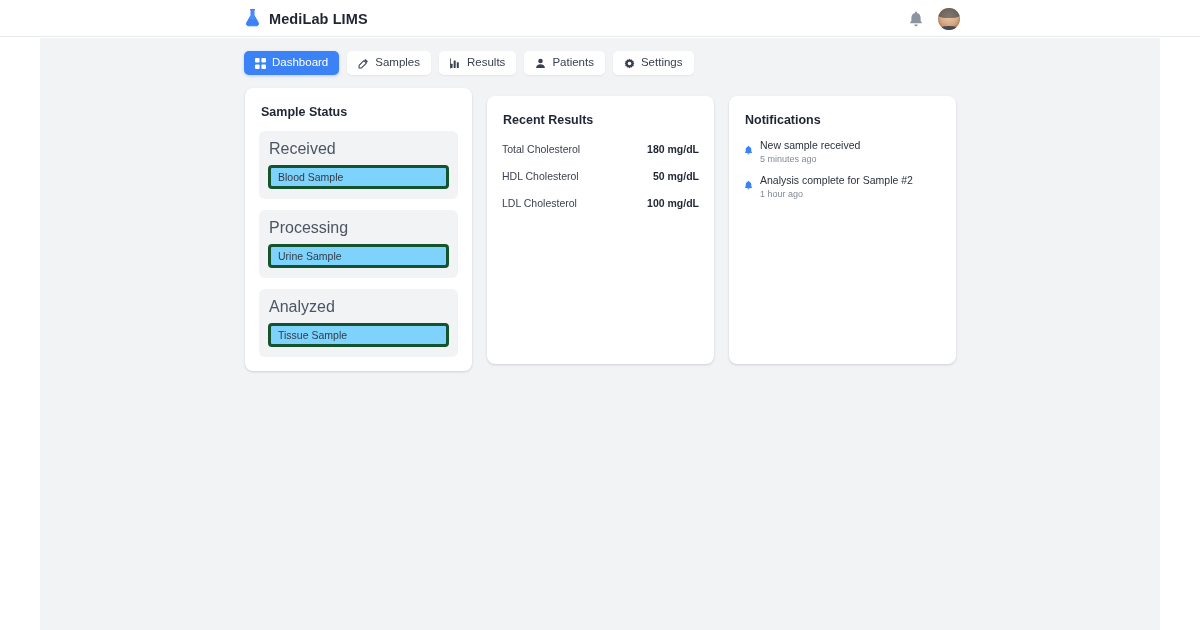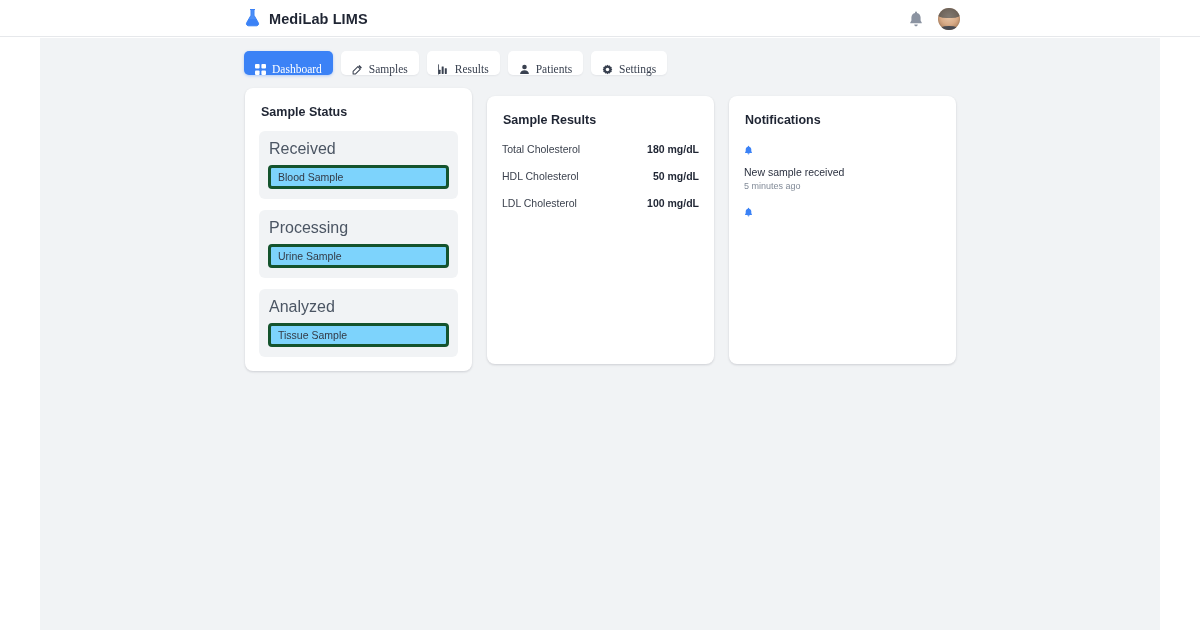--- a/index.html
+++ b/index.html
@@ -53,28 +53,28 @@
     position: absolute; left: 40px; top: 38px; width: 1120px; height: 592px;
     background: #f1f3f5;
   }
 
   
   .tabs {
     position: absolute; left: 204px; top: 13px;
     display: flex; align-items: center; gap: 8px;
   }
   .tab {
-    height: 24px; display: flex; align-items: flex-end; gap: 6px;
+    height: 24px; display: flex; align-items: center; gap: 6px;
     padding: 0 11px; border-radius: 5px;
     background: #ffffff; color: #394150;
     font-size: 11.5px; line-height: 1;
     box-shadow: 0 1px 2px rgba(16,24,40,.06);
     white-space: nowrap; cursor: pointer;
     border: none;
-    font-family: Liberation Serif, serif;
+    font-family: Liberation Sans, sans-serif;
   }
   .tab .ticon { display: inline-flex; align-items: center; }
   .tab.active { background: #3b82f6; color: #ffffff; box-shadow: 0 1px 3px rgba(59,130,246,.35); }
 
   
   .cards {
     position: absolute; left: 205px; top: 50px;
     display: flex; gap: 15px; align-items: center;
   }
   .card {
@@ -110,21 +110,21 @@
     display: flex; justify-content: space-between; align-items: baseline;
     padding: 4px 1px 4px 1px; margin-bottom: 7px;
   }
   .result-row:last-child { margin-bottom: 0; }
   .result-name { font-size: 10.5px; color: #3c424e; }
   .result-value { font-size: 10.5px; font-weight: bold; color: #1f2533; }
 
   
   .notif {
     display: flex; gap: 7px; align-items: flex-start;
-    margin-bottom: 9px; padding-left: 1px; flex-direction: column;
+    margin-bottom: 9px; padding-left: 1px;
   }
   .notif:last-child { margin-bottom: 0; }
   .notif-bell { flex: 0 0 auto; margin-top: 2px; }
   .notif-text { line-height: 1.25; }
   .notif-title { font-size: 10.5px; color: #2b3140; display: block; }
   .notif-time { font-size: 9px; color: #828b98; display: block; margin-top: 2px; }
 </style>
 </head>
 <body>
 
@@ -231,21 +231,21 @@
           <div class="status-input">Urine Sample</div>
         </div>
 
         <div class="status-group">
           <div class="status-label">Analyzed</div>
           <div class="status-input">Tissue Sample</div>
         </div>
       </div>
 
       <div class="card card-b">
-        <div class="card-title">Sample Results</div>
+        <div class="card-title">Recent Results</div>
 
         <div class="result-row">
           <span class="result-name">Total Cholesterol</span>
           <span class="result-value">180 mg/dL</span>
         </div>
         <div class="result-row">
           <span class="result-name">HDL Cholesterol</span>
           <span class="result-value">50 mg/dL</span>
         </div>
         <div class="result-row">
@@ -270,18 +270,22 @@
           </span>
         </div>
 
         <div class="notif">
           <span class="notif-bell">
             <svg width="9" height="10" viewBox="0 0 10 11">
               <path d="M5 .8a.7.7 0 0 1 .7.7v.3c1.4.3 2.4 1.5 2.4 3v2l.7 1.25c.17.28-.04.65-.37.65H1.57c-.33 0-.54-.37-.37-.65L1.9 6.8v-2c0-1.5 1-2.7 2.4-3v-.3A.7.7 0 0 1 5 .8z" fill="#3b82f6"></path>
               <path d="M3.8 9.2h2.4a1.2 1.2 0 0 1-2.4 0z" fill="#3b82f6"></path>
             </svg>
           </span>
+          <span class="notif-text">
+            <span class="notif-title">Analysis complete for Sample #2</span>
+            <span class="notif-time">1 hour ago</span>
+          </span>
         </div>
       </div>
 
     </div>
   </div>
 </div>
 
 </body></html>

